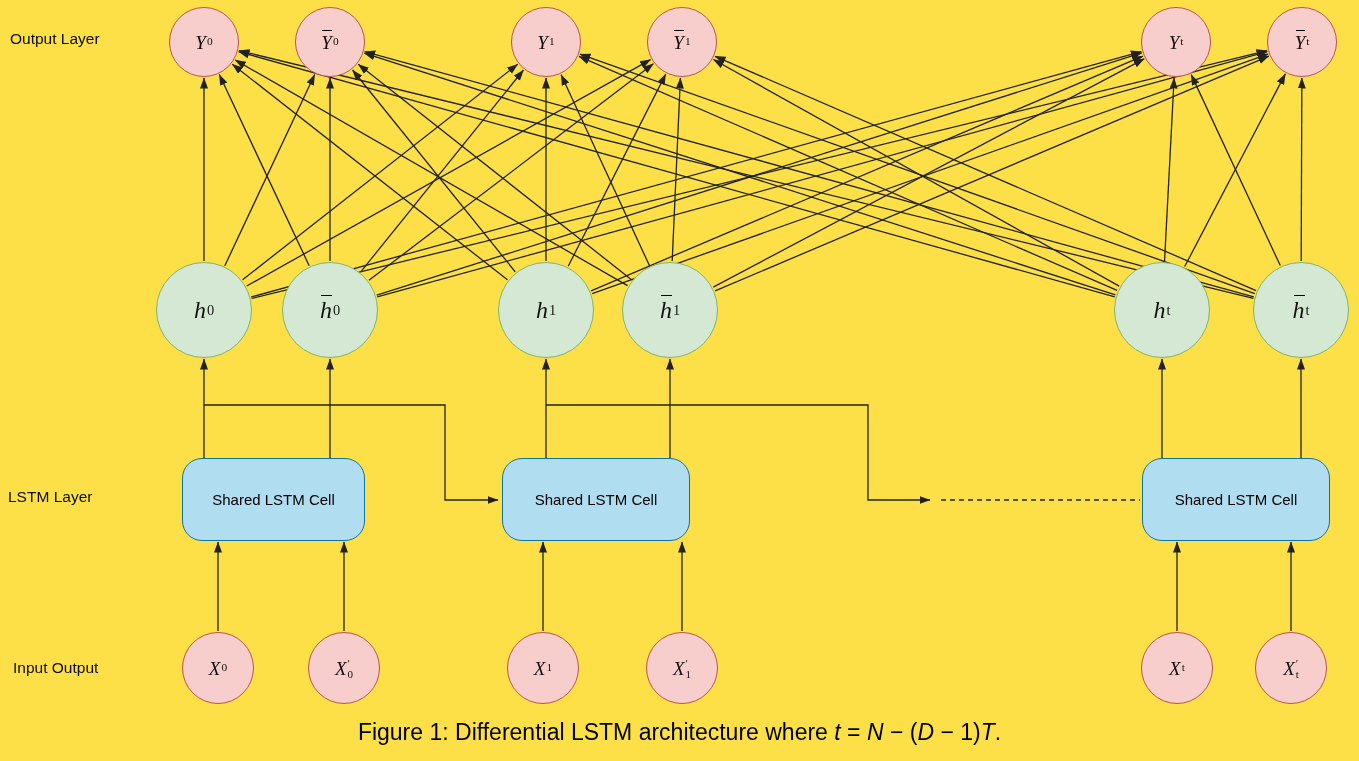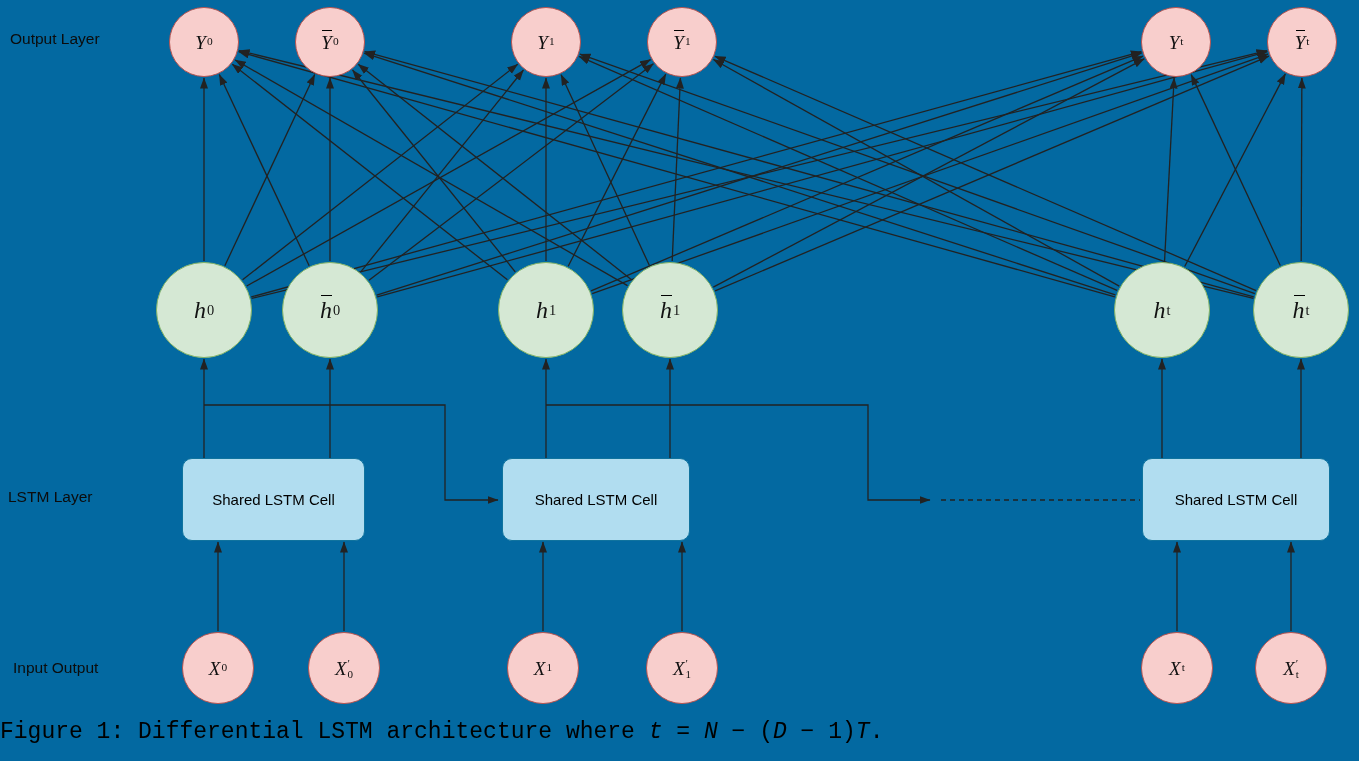--- a/index.html
+++ b/index.html
@@ -1,40 +1,40 @@
 <!DOCTYPE html>
 <html><head>
 <meta charset="utf-8">
 <style>
   html,body{margin:0;padding:0;background:#ffffff;}
-  .stage{position:relative;width:1359px;height:761px;background:#0369a1;overflow:hidden;
+  .stage{position:relative;width:1359px;height:761px;background:#fde047;overflow:hidden;
          font-family:"Liberation Sans",sans-serif;}
   .layer-label{position:absolute;font-size:15.5px;color:#0c0c0c;white-space:nowrap;}
   #lab-out{left:10px;top:30px;}
   #lab-lstm{left:8px;top:488px;text-align:center;}
   #lab-in{left:13px;top:659px;}
   #edge-svg{position:absolute;left:0;top:0;width:1359px;height:761px;}
   #nodes{position:absolute;left:0;top:0;width:0;height:0;}
   .node{position:absolute;border-radius:50%;border:1.4px solid #000;box-sizing:border-box;
         display:flex;align-items:center;justify-content:center;
         font-family:"Liberation Serif",serif;font-style:italic;color:#111;}
   .base{position:relative;line-height:1;}
   .base.bar::before{content:"";position:absolute;top:-3px;left:1px;right:0;
         border-top:1.7px solid #000;}
   sub.sb2{font-size:0.6em;font-style:normal;line-height:1;margin-left:1px;}
   .it{font-style:italic;}
   .ss{display:inline-flex;flex-direction:column;align-items:flex-start;
       font-size:0.58em;line-height:1;margin-left:1px;transform:translateY(0.12em);}
   .ss .pr{font-style:normal;height:0.95em;}
   .ss .sb{font-style:normal;}
-  .cell{position:absolute;box-sizing:border-box;border-radius:10px;
+  .cell{position:absolute;box-sizing:border-box;border-radius:20px;
         display:flex;align-items:center;justify-content:center;
         font-size:15px;color:#000;border:1.6px solid #10739e;}
-  .caption{position:absolute;left:0;top:719px;width:100%;text-align:left;
-           font-family:Liberation Mono, monospace;font-size:23px;color:#000;}
+  .caption{position:absolute;left:0;top:719px;width:100%;text-align:center;
+           font-family:Liberation Sans, sans-serif;font-size:23px;color:#000;}
   .caption .m{font-style:italic;}
 </style>
 </head>
 <body>
 
 <div class="stage">
   <div class="layer-label" id="lab-out">Output Layer</div>
   <div class="layer-label" id="lab-lstm">LSTM Layer</div>
   <div class="layer-label" id="lab-in">Input Output</div>
   <svg id="edge-svg" xmlns="http://www.w3.org/2000/svg" viewBox="0 0 1359 761">

